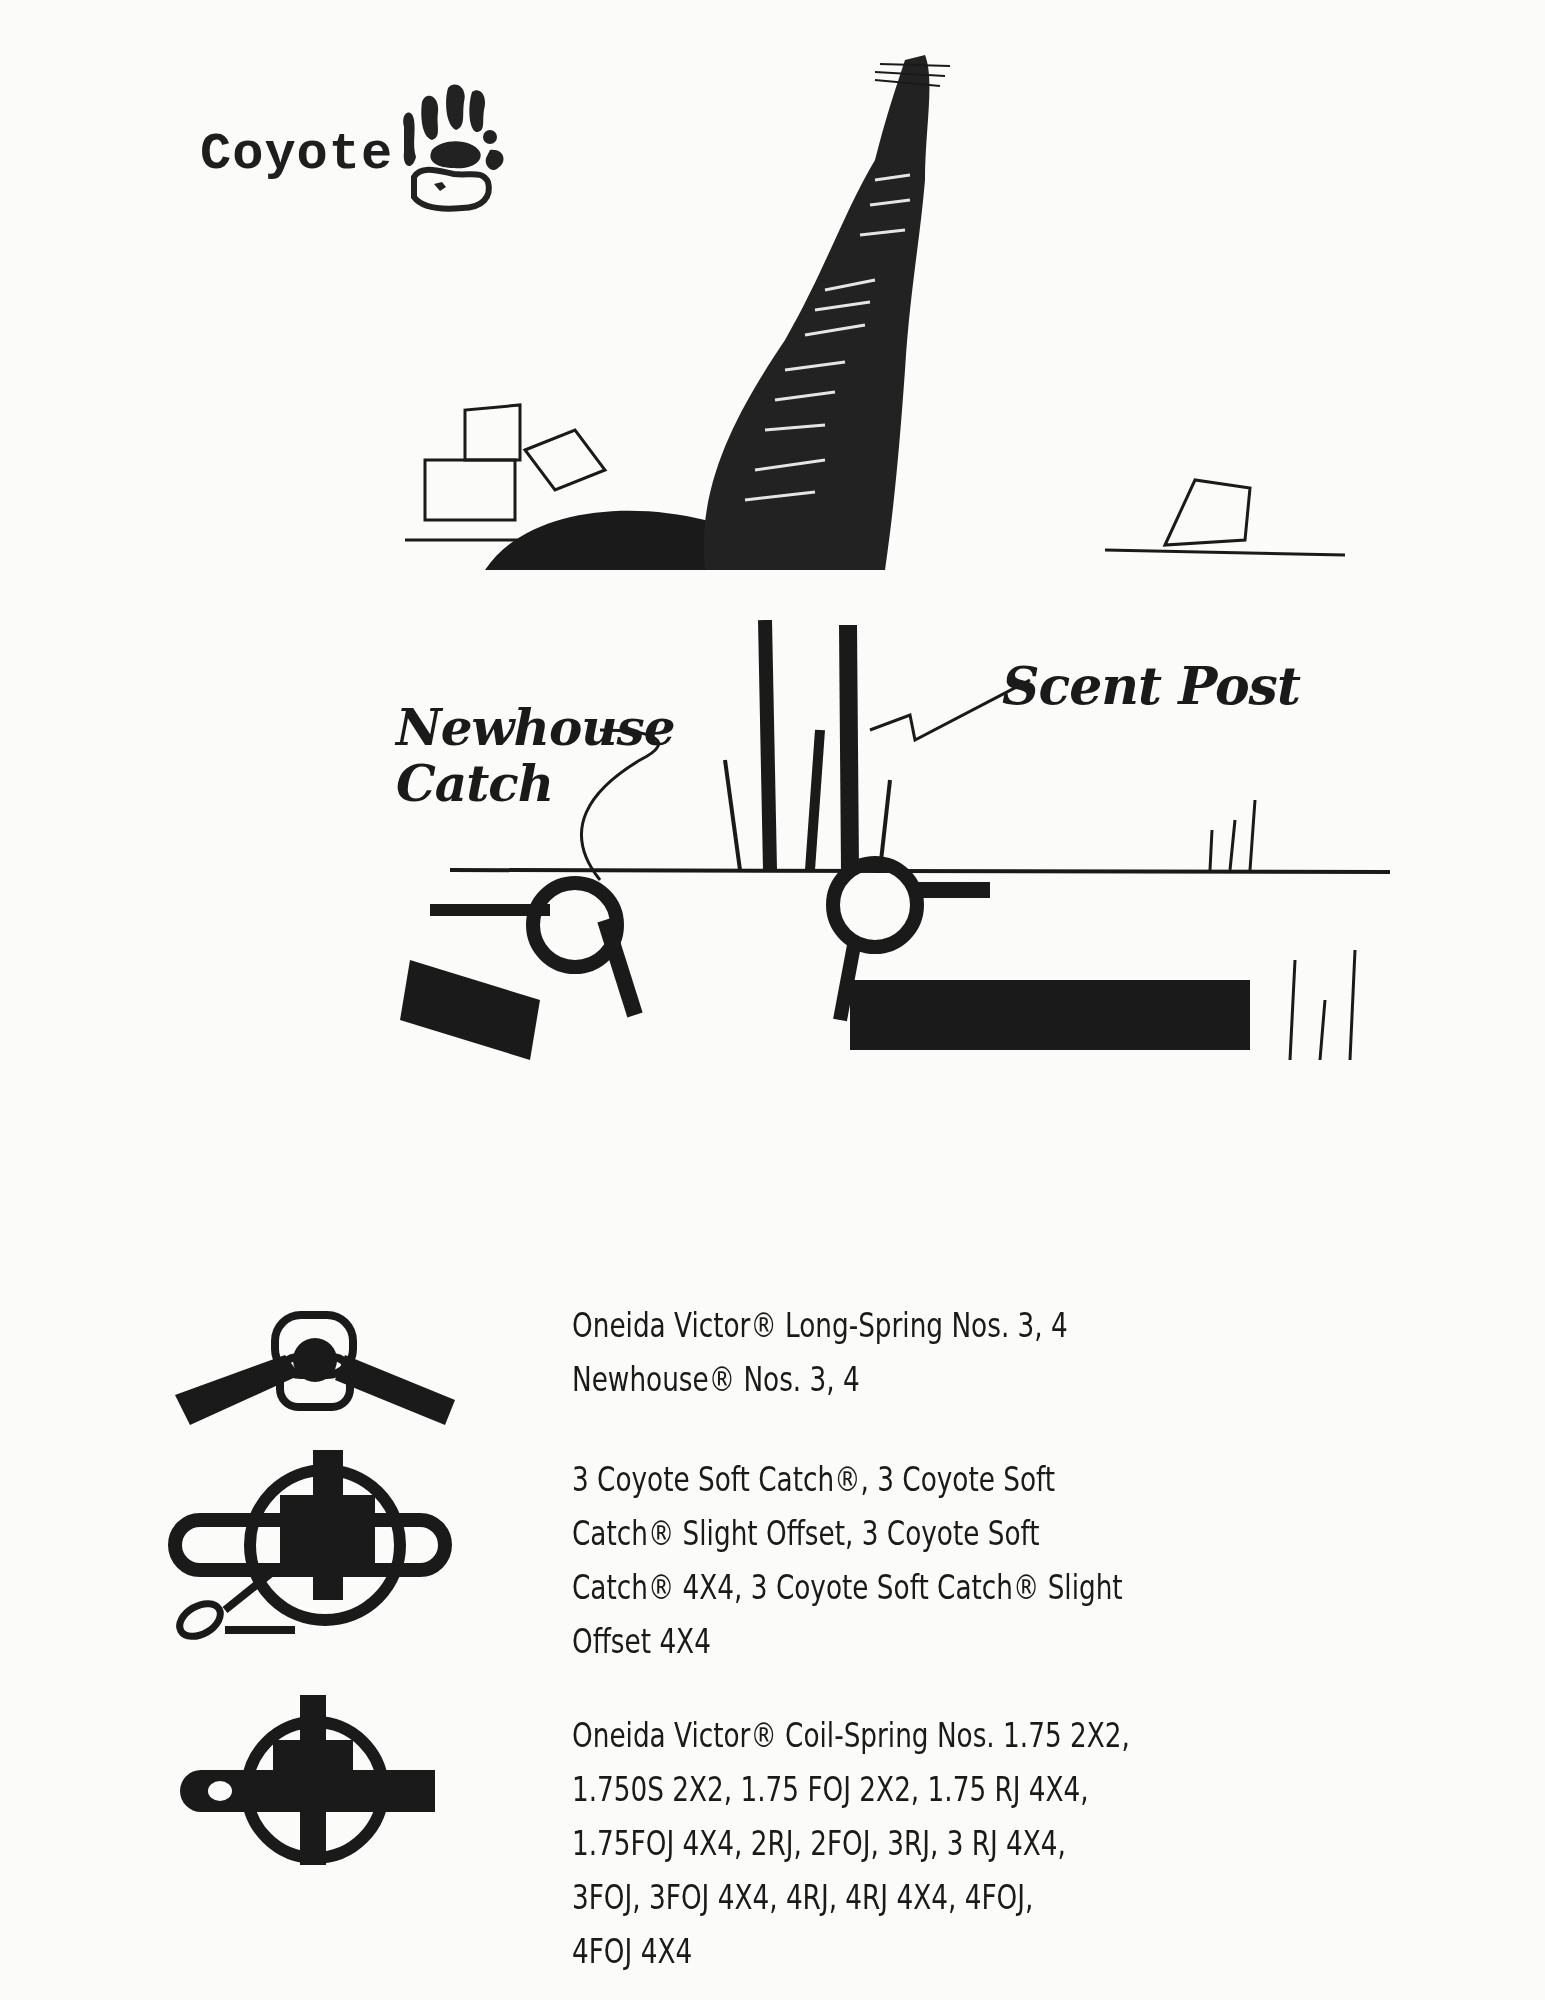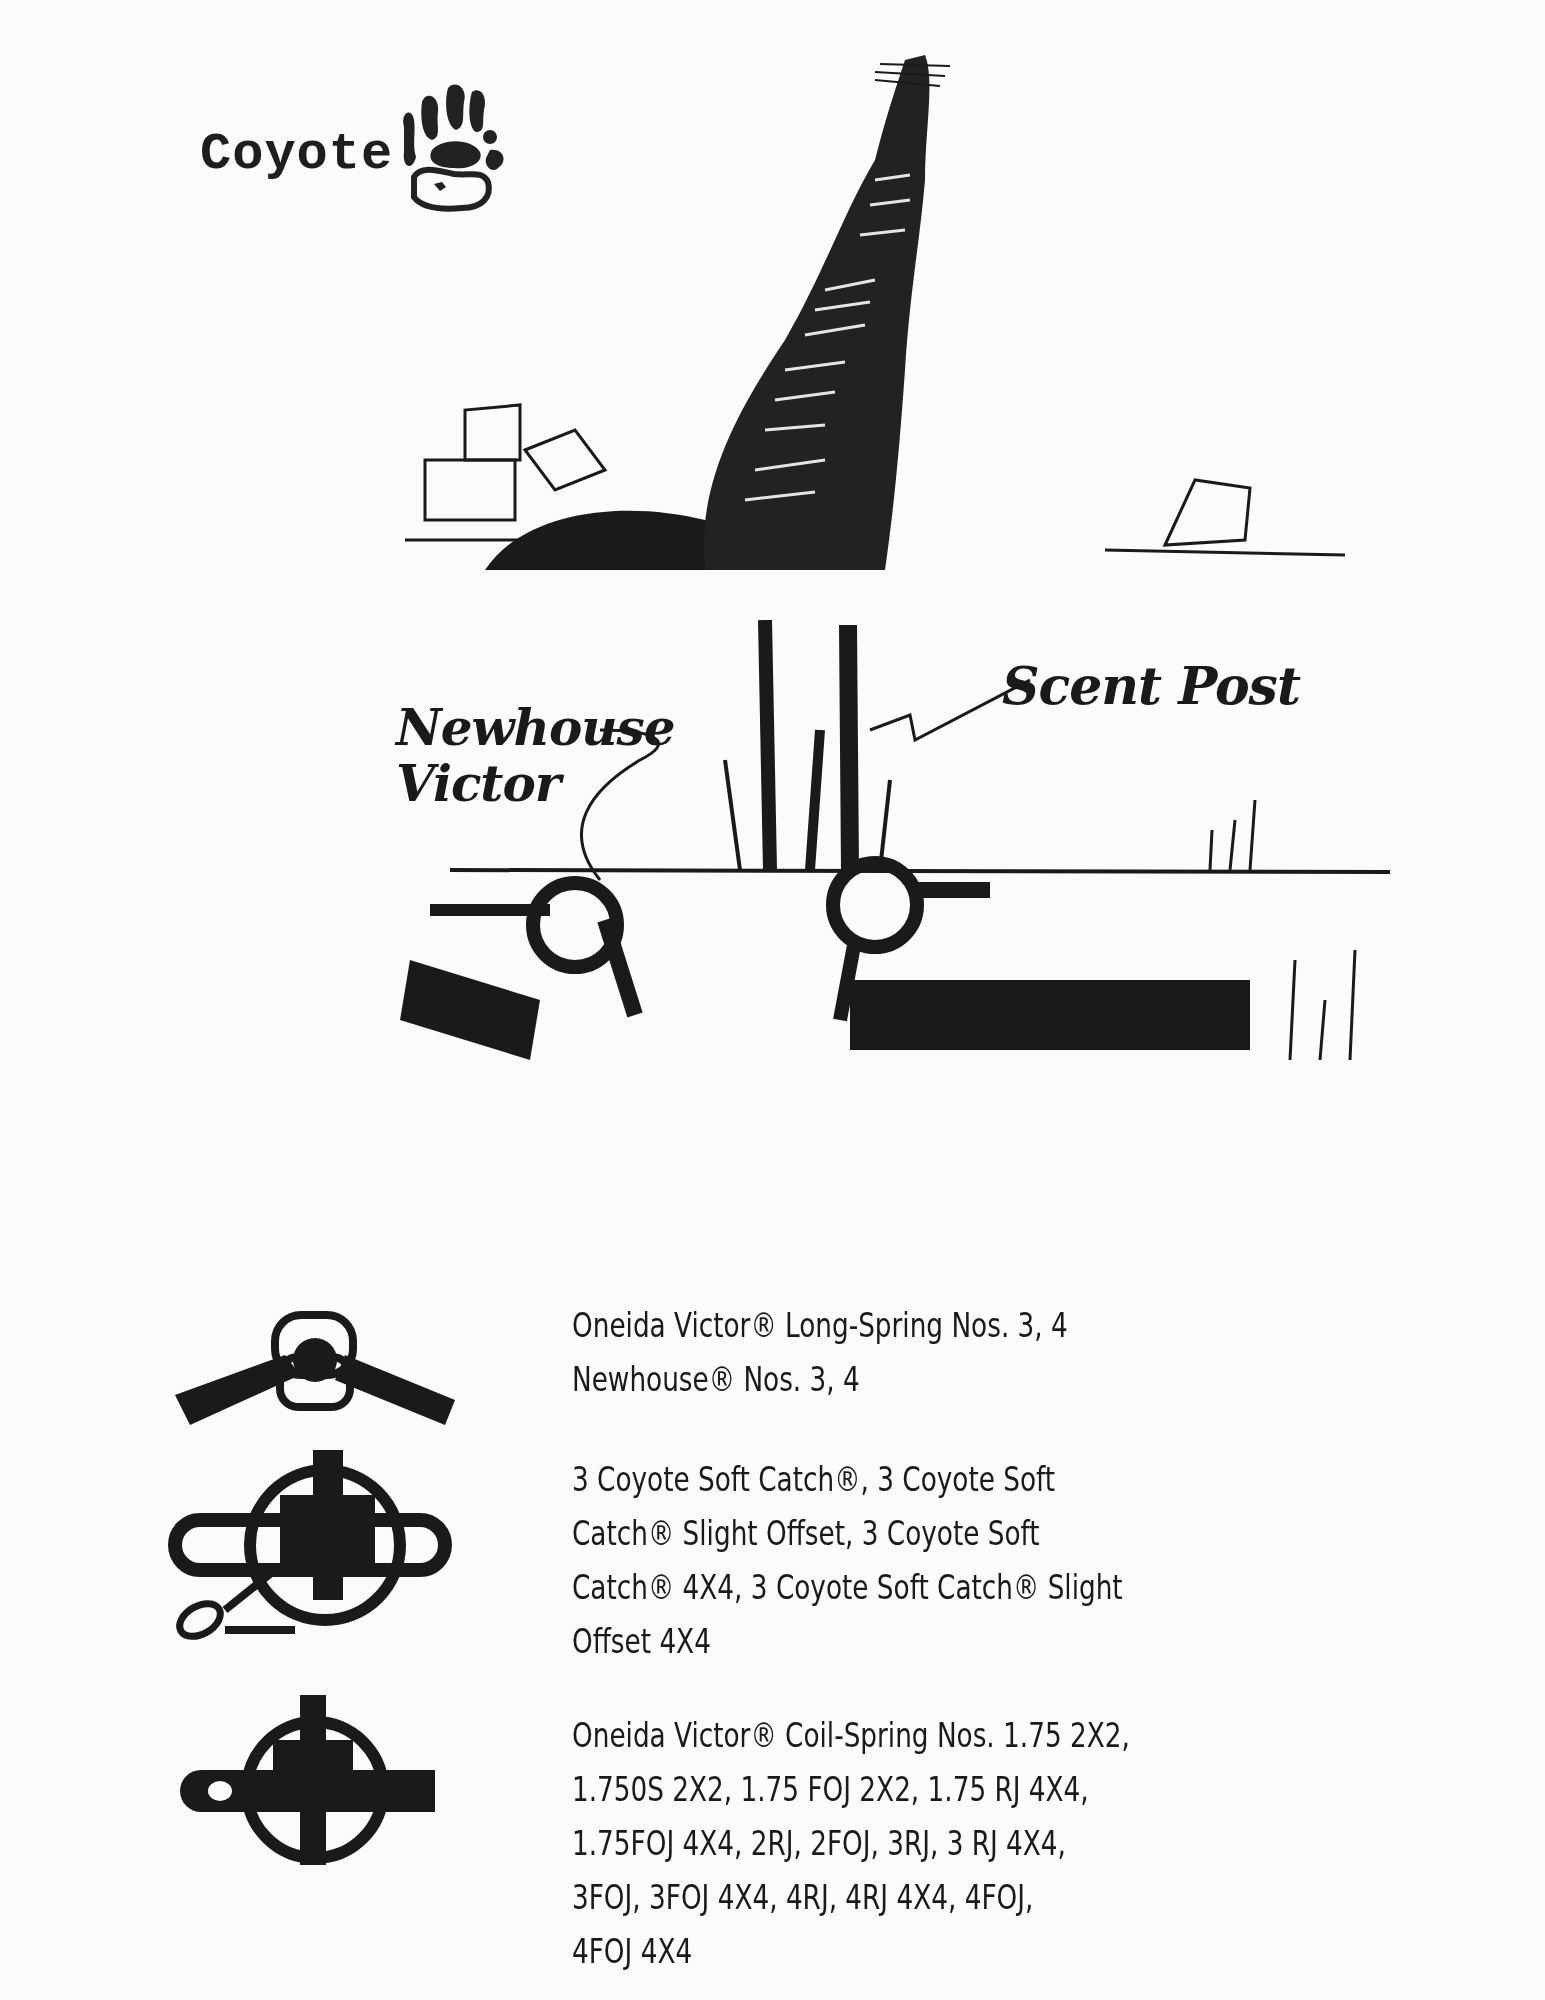--- a/index.html
+++ b/index.html
@@ -122,21 +122,21 @@
   <path d="M465 320 L450 400" stroke="#1a1a1a" stroke-width="14"></path>
 
   <path d="M460 360 L860 360 L860 430 L460 430 Z" fill="#1a1a1a"></path>
   <g stroke="#1a1a1a" stroke-width="3">
     <path d="M900 440 L905 340 M930 440 L935 380 M960 440 L965 330"></path>
   </g>
 </svg>
 
 <div class="abs label-serif conceal">
   <div>Newhouse</div>
-  <div>Victor</div>
+  <div>Catch</div>
 </div>
 <div class="abs label-serif scent">Scent Post</div>
 
 <svg class="abs trap-icon trap1" viewBox="0 0 300 140">
   <path d="M10 100 L120 60 L135 80 L25 130 Z" fill="#1a1a1a"></path>
   <path d="M180 60 L290 105 L280 130 L170 85 Z" fill="#1a1a1a"></path>
   <rect x="110" y="20" width="78" height="60" rx="26" fill="none" stroke="#1a1a1a" stroke-width="8"></rect>
   <rect x="115" y="62" width="70" height="50" rx="18" fill="none" stroke="#1a1a1a" stroke-width="8"></rect>
   <circle cx="150" cy="65" r="22" fill="#1a1a1a"></circle>
 </svg>

